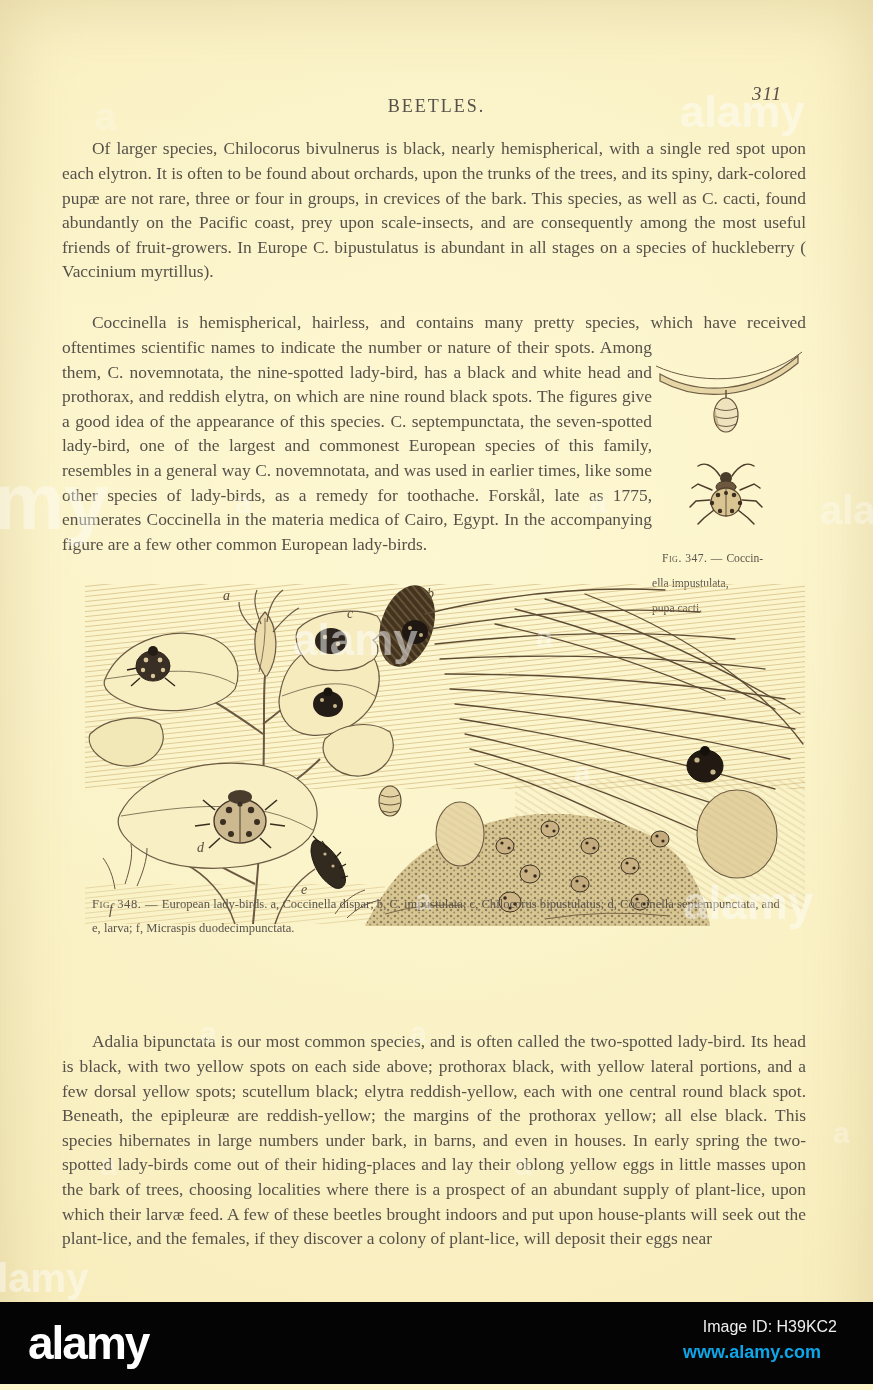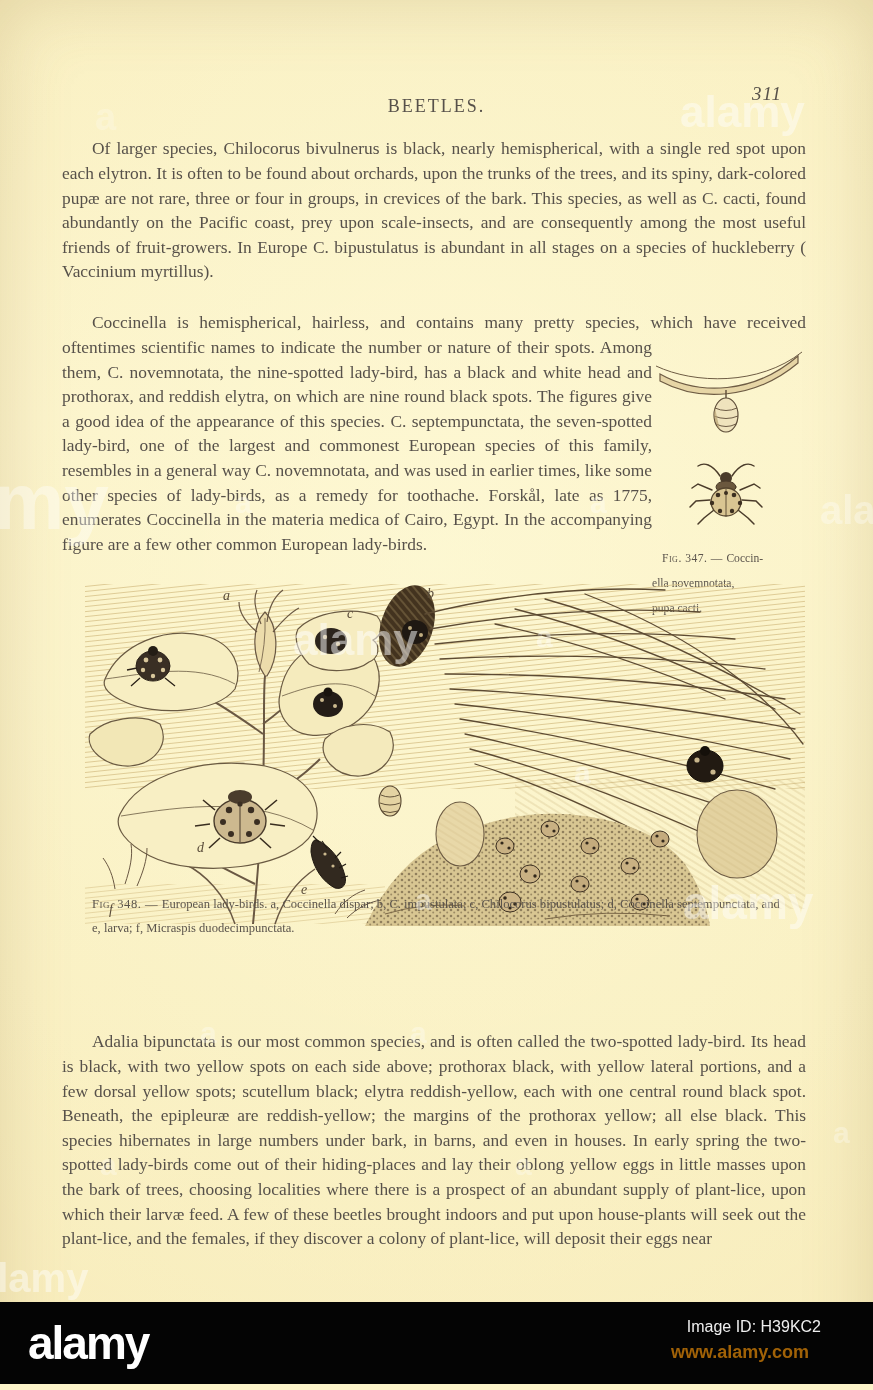--- a/index.html
+++ b/index.html
@@ -65,28 +65,28 @@
   .footer-bar{
     position:absolute;top:1302px;left:0;width:873px;height:82px;
     background:#040404;z-index:10;
   }
   .footer-logo{
     position:absolute;top:14px;left:28px;
     font-family:"Liberation Sans", sans-serif;font-weight:bold;
     font-size:46px;color:#ffffff;letter-spacing:-2px;
   }
   .footer-id{
-    position:absolute;top:16px;right:52px;
+    position:absolute;top:16px;right:36px;
     font-family:"Liberation Sans", sans-serif;
     font-size:16px;color:#efefef;text-align:right;
   }
   .footer-url{
-    position:absolute;top:40px;right:64px;
+    position:absolute;top:40px;right:52px;
     font-family:"Liberation Sans", sans-serif;font-weight:bold;
-    font-size:18px;color:#a16207;text-align:left;
+    font-size:18px;color:#0ea5e9;text-align:left;
   }
   .footer-strip{
     position:absolute;top:1384px;left:0;width:873px;height:6px;
     background:#fcf4ca;z-index:10;
   }
   svg text{font-family:"Liberation Serif", serif;font-style:italic;}
 </style>
 </head>
 <body>
 
@@ -129,21 +129,21 @@
           <line x1="72" y1="145" x2="72" y2="172" stroke="#55452f" stroke-width="0.9"></line>
           <circle cx="64" cy="151" r="2.3" fill="#3c2f20"></circle>
             <circle cx="80" cy="151" r="2.3" fill="#3c2f20"></circle>
           <circle cx="58" cy="159" r="2.2" fill="#3c2f20"></circle>
             <circle cx="86" cy="159" r="2.2" fill="#3c2f20"></circle>
           <circle cx="66" cy="167" r="2.2" fill="#3c2f20"></circle>
             <circle cx="78" cy="167" r="2.2" fill="#3c2f20"></circle>
           <circle cx="72" cy="149" r="2" fill="#3c2f20"></circle>
         </g>
       </svg>
-      <span class="fig347-caption"><span class="sc">Fig. 347. — </span><span class="it">Coccin-</span><br><span class="it">ella novemnotata,</span><br><span>pupa cacti.</span></span>
+      <span class="fig347-caption"><span class="sc">Fig. 347. — </span><span class="it">Coccin-</span><br><span class="it">ella impustulata,</span><br><span>pupa cacti.</span></span>
     </span><span><span class="it">Coccinella</span><span> is hemispherical, hairless, and contains many pretty species, which have received oftentimes scientific names to indicate the number or nature of their spots. Among them, </span><span class="it">C. novemnotata</span><span>, the nine-spotted lady-bird, has a black and white head and prothorax, and reddish elytra, on which are nine round black spots. The figures give a good idea of the appearance of this species. </span><span class="it">C. septempunctata</span><span>, the seven-spotted lady-bird, one of the largest and commonest European species of this family, resembles in a general way </span><span class="it">C. novemnotata</span><span>, and was used in earlier times, like some other species of lady-birds, as a remedy for toothache. Forskål, late as 1775, enumerates </span><span class="it">Coccinella</span><span> in the </span><span class="it">materia medica</span><span> of Cairo, Egypt. In the accompanying figure are a few other common European lady-birds.</span></span>
   </p>
 
   <svg class="fig348" viewBox="0 0 720 342">
     <defs>
       <pattern id="hatch" width="5" height="5" patternTransform="rotate(-6)" patternUnits="userSpaceOnUse">
         <line x1="0" y1="2.5" x2="5" y2="2.5" stroke="#d9c48c" stroke-width="1"></line>
       </pattern>
       <pattern id="hatch2" width="6" height="6" patternTransform="rotate(32)" patternUnits="userSpaceOnUse">
         <line x1="0" y1="3" x2="6" y2="3" stroke="#c9b27a" stroke-width="1"></line>

